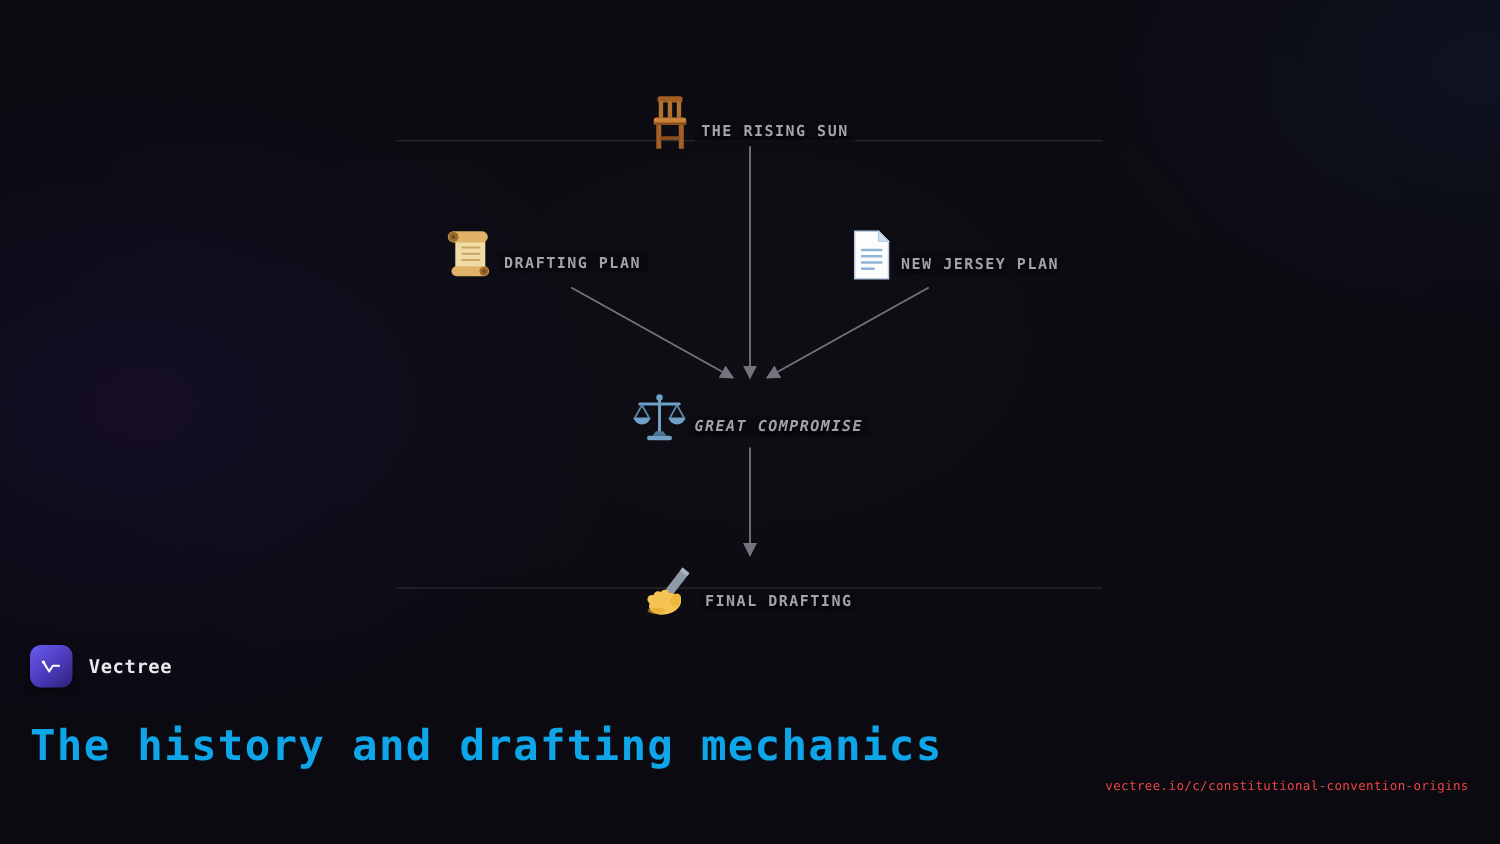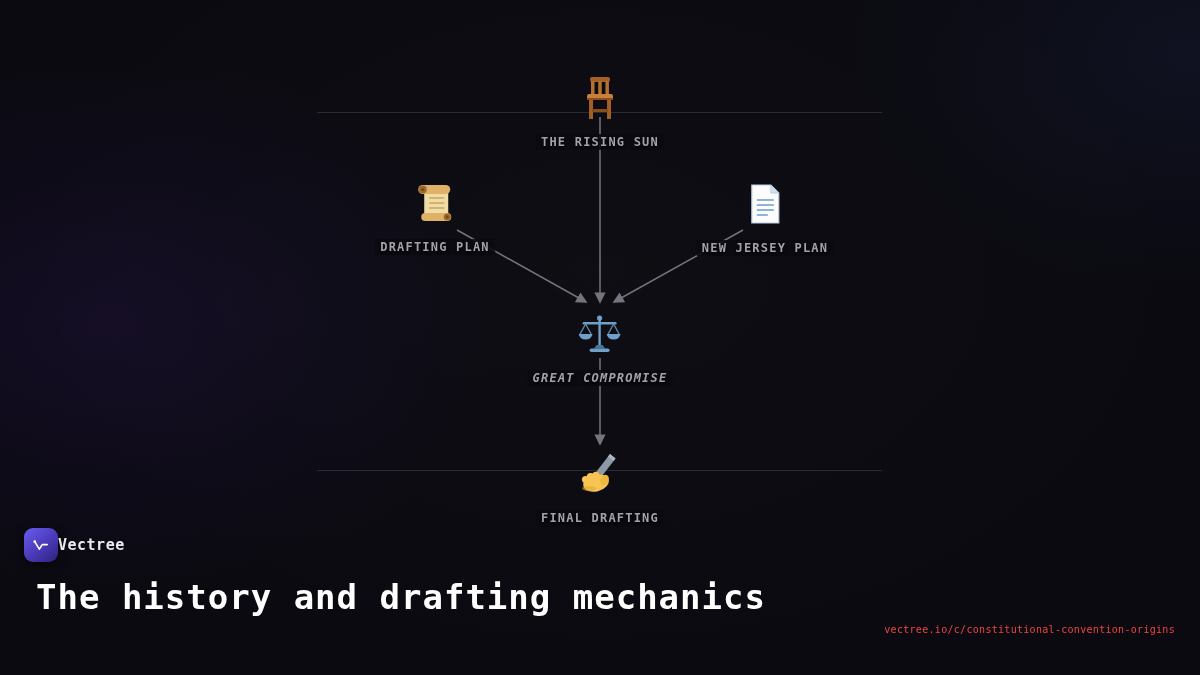--- a/index.html
+++ b/index.html
@@ -19,52 +19,52 @@
   }
   .hline {
     position:absolute; left:317px; width:565px; height:1px;
     background:#2a2a32;
   }
   .hline.top { top:112px; }
   .hline.bottom { top:470px; }
   .edges { position:absolute; inset:0; pointer-events:none; }
   .node {
     position:absolute;
-    display:flex; flex-direction:column; align-items:center;
+    display:flex; flex-direction:row; align-items:center;
     transform:translateX(-50%);
     width:max-content;
   }
   .node-icon { height:44px; display:flex; align-items:center; justify-content:center; }
   .node-label {
     margin-top:14px;
     font-size:12px; font-weight:bold;
     letter-spacing:1.2px;
     color:#a2a2ab;
     background:rgba(10,10,16,0.88);
     padding:1px 5px;
     text-shadow:0 2px 3px rgba(0,0,0,0.85);
     white-space:nowrap;
   }
   .brand-row {
-    position:absolute; left:24px; top:528px;
-    display:flex; align-items:center; gap:0;
+    position:absolute; left:24px; top:516px;
+    display:flex; align-items:center; gap:13px;
   }
   .brand-logo {
     width:34px; height:34px; border-radius:9px;
     background:linear-gradient(140deg,#6a5cf0 0%,#4a39b8 55%,#2c2277 100%);
     display:flex; align-items:center; justify-content:center;
     box-shadow:0 2px 8px rgba(0,0,0,0.5);
   }
   .brand-name {
     font-size:15px; font-weight:bold; color:#e9e9ee; letter-spacing:0.5px;
   }
   .page-title {
-    position:absolute; left:36px; top:581px;
+    position:absolute; left:24px; top:581px;
     font-size:34px; font-weight:bold; line-height:33px;
-    letter-spacing:1px; color:#ffffff;
+    letter-spacing:1px; color:#0ea5e9;
   }
   .page-title span { display:block; }
   .card-url {
     position:absolute; right:25px; top:624px;
     font-size:10px; color:#ef4444; letter-spacing:0.3px;
   }
 </style>
 </head>
 <body>
 

